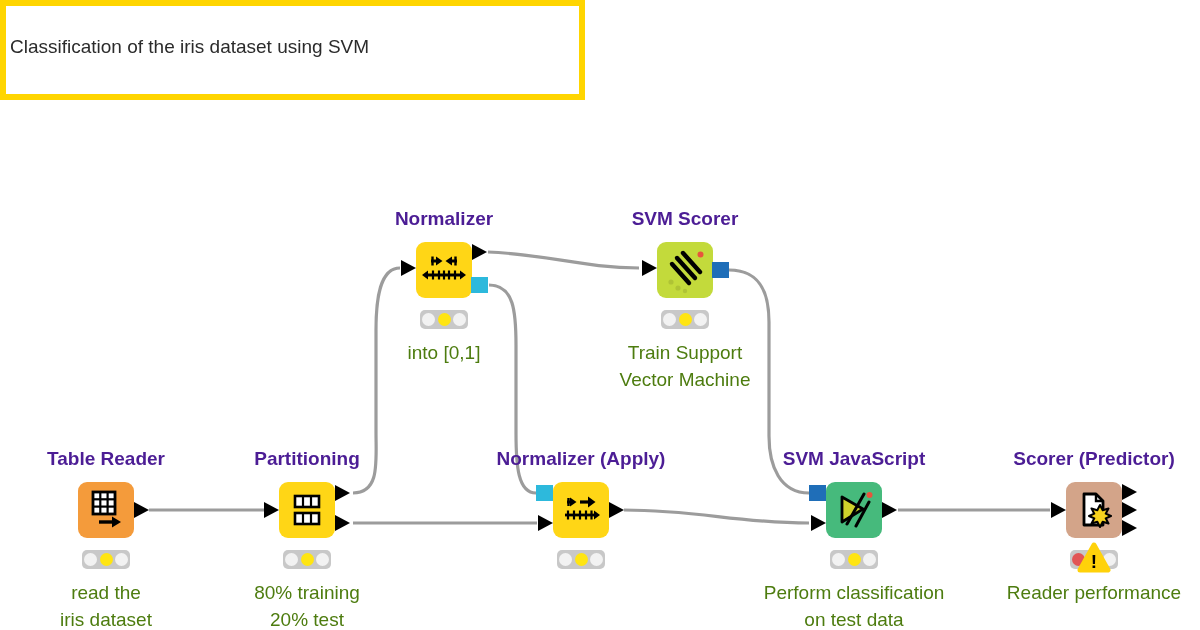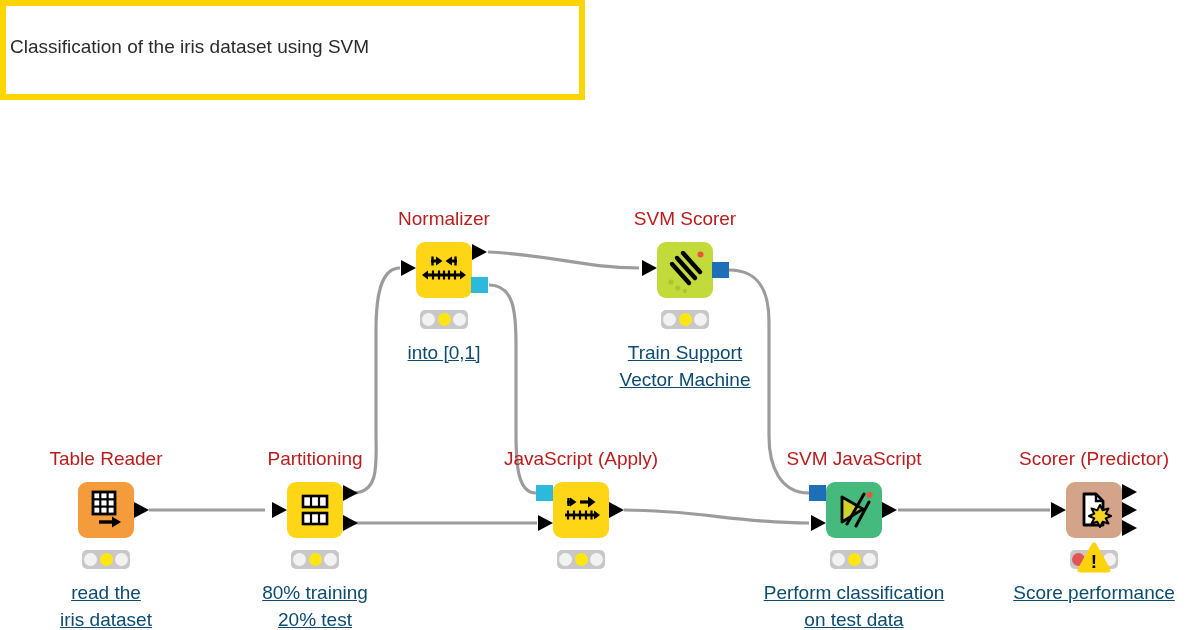--- a/index.html
+++ b/index.html
@@ -12,25 +12,25 @@
                 border:6px solid #FFD500; background:#ffffff; }
   .annotation-text { position:absolute; left:4px; top:30px; font-size:19px; color:#2b2b2b; }
 
   
   #wires { position:absolute; left:0; top:0; z-index:1; }
   #wires path { stroke:#9C9C9C; stroke-width:3.2; fill:none; }
 
   
   .node { position:absolute; width:56px; z-index:2; }
   .node-title { position:absolute; top:-34px; left:50%; transform:translateX(-50%);
-                font-size:19px; font-weight:normal; color:#b91c1c; white-space:nowrap; }
+                font-size:19px; font-weight:bold; color:#4c1d95; white-space:nowrap; }
   .node-icon { position:relative; width:56px; height:56px; border-radius:9px; }
   .node-desc { position:absolute; top:97px; left:50%; transform:translateX(-50%);
-               font-size:19px; line-height:27px; color:#0c4a6e; text-align:center;
-               white-space:pre;text-decoration:underline; }
+               font-size:19px; line-height:27px; color:#4d7c0f; text-align:center;
+               white-space:pre; }
 
   
   .ptri { position:absolute; width:0; height:0;
           border-top:8px solid transparent; border-bottom:8px solid transparent;
           border-left:15px solid #000; }
   .ptri.out { left:56px; }
   .ptri.in  { left:-15px; }
   .psq { position:absolute; width:17px; height:16px; }
   .psq.out { left:55px; }
   .psq.in  { left:-17px; }
@@ -82,21 +82,21 @@
     </div>
     <div class="light">
       <span class="dot"></span>
       <span class="dot yellow"></span>
       <span class="dot"></span>
     </div>
     <div class="node-desc">read the
 iris dataset</div>
   </div>
 
-  <div class="node" style="left:287px; top:482px;">
+  <div class="node" style="left:279px; top:482px;">
     <div class="node-title">Partitioning</div>
     <div class="node-icon" style="background:#FFD616;">
       <svg width="56" height="56" viewBox="0 0 56 56">
         <rect x="16" y="14" width="24" height="11" fill="#fff" stroke="#000" stroke-width="2.6"></rect>
         <line x1="24" y1="14" x2="24" y2="25" stroke="#000" stroke-width="2.2"></line>
         <line x1="32" y1="14" x2="32" y2="25" stroke="#000" stroke-width="2.2"></line>
         <rect x="16" y="31" width="24" height="11" fill="#fff" stroke="#000" stroke-width="2.6"></rect>
         <line x1="24" y1="31" x2="24" y2="42" stroke="#000" stroke-width="2.2"></line>
         <line x1="32" y1="31" x2="32" y2="42" stroke="#000" stroke-width="2.2"></line>
       </svg>
@@ -162,21 +162,21 @@
     <div class="light">
       <span class="dot"></span>
       <span class="dot yellow"></span>
       <span class="dot"></span>
     </div>
     <div class="node-desc">Train Support
 Vector Machine</div>
   </div>
 
   <div class="node" style="left:553px; top:482px;">
-    <div class="node-title">JavaScript (Apply)</div>
+    <div class="node-title">Normalizer (Apply)</div>
     <div class="node-icon" style="background:#FFD616;">
       <svg width="56" height="56" viewBox="0 0 56 56">
         <path d="M 14 20 H 18" stroke="#000" stroke-width="3" fill="none"></path>
         <polygon points="17,15.5 17,24.5 23.5,20" fill="#000"></polygon>
         <line x1="15.5" y1="16" x2="15.5" y2="24" stroke="#000" stroke-width="2.4"></line>
         <path d="M 27 20 H 36" stroke="#000" stroke-width="3.2" fill="none"></path>
         <polygon points="35,14.5 35,25.5 42.5,20" fill="#000"></polygon>
         <path d="M 12 33 H 42" stroke="#000" stroke-width="2.8" fill="none"></path>
         <polygon points="41,28.5 41,37.5 47,33" fill="#000"></polygon>
         <line x1="15" y1="28.5" x2="15" y2="37.5" stroke="#000" stroke-width="2.2"></line>
@@ -236,16 +236,16 @@
       <span class="dot red"></span>
       <span class="dot"></span>
       <span class="dot"></span>
     </div>
     <div class="warn">
       <svg width="34" height="32" viewBox="0 0 34 32">
         <path d="M17 3 L31 28 H3 Z" fill="#FFD20A" stroke="#FFD20A" stroke-width="5" stroke-linejoin="round"></path>
         <text x="17" y="26" text-anchor="middle" font-size="19" font-weight="bold" fill="#000" font-family="Liberation Sans, sans-serif">!</text>
       </svg>
     </div>
-    <div class="node-desc">Score performance</div>
+    <div class="node-desc">Reader performance</div>
   </div>
 
 </div>
 
 </body></html>

